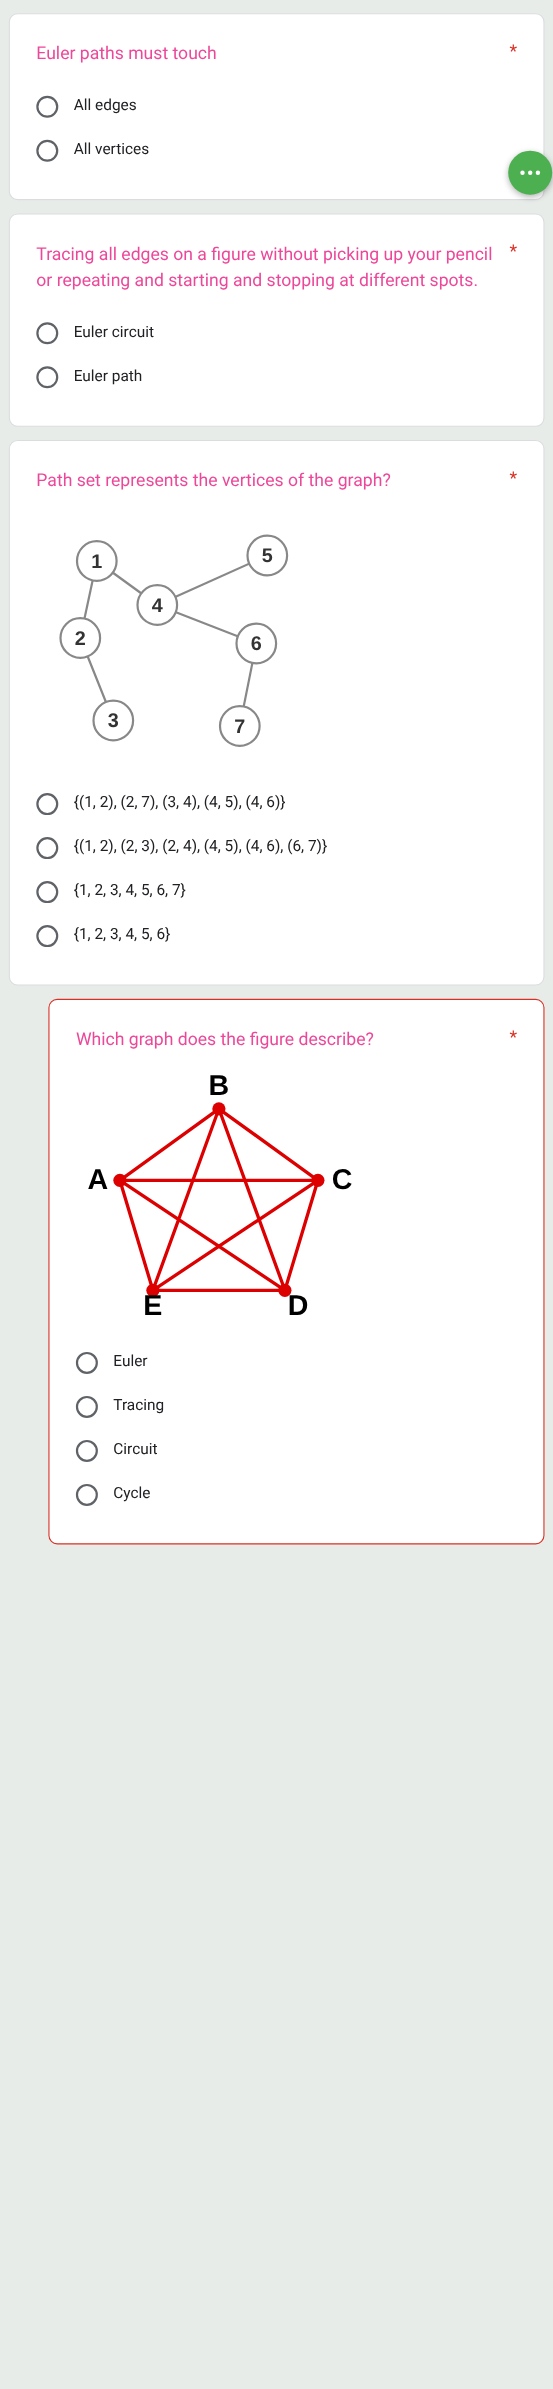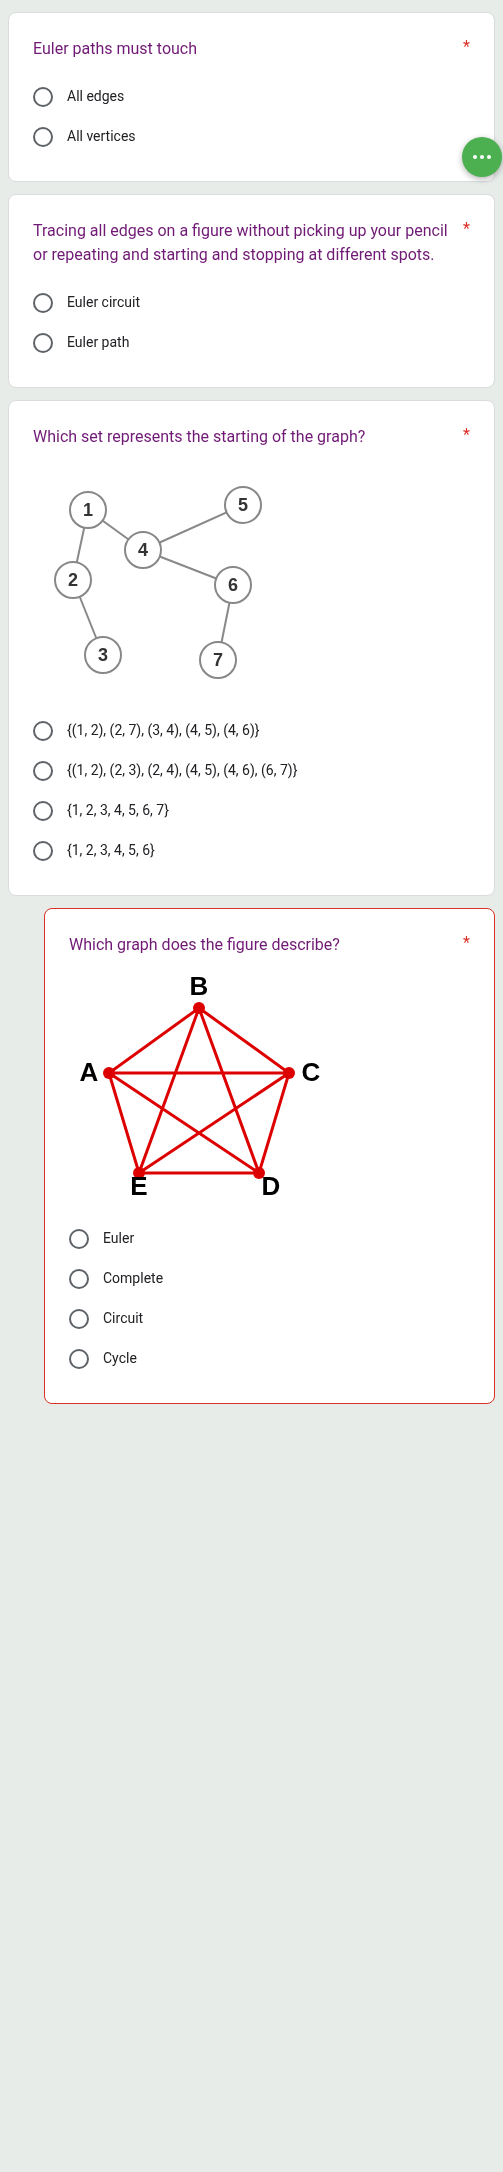--- a/index.html
+++ b/index.html
@@ -25,21 +25,21 @@
       border: 1px solid #d93025;
       margin-left: 44px;
     }
     .question-row {
       display: flex;
       align-items: flex-start;
       margin-bottom: 16px;
     }
     .question-text {
       font-size: 16px;
-      color: #701a75;
+      color: #ec4899;
       line-height: 1.5;
       flex: 1;
     }
     .required {
       color: #d93025;
       margin-left: 4px;
     }
     .option {
       display: flex;
       padding: 10px 0;
@@ -148,21 +148,21 @@
     <span class="option-label">Euler circuit</span>
   </div>
   <div class="option">
     <span class="radio"></span>
     <span class="option-label">Euler path</span>
   </div>
 </div>
 
 <div class="card">
   <div class="question-row">
-    <span class="question-text">Which set represents the starting of the graph?</span>
+    <span class="question-text">Path set represents the vertices of the graph?</span>
     <span class="required">*</span>
   </div>
   <svg class="graph-image" width="260" height="230" viewBox="0 0 260 230">
     <line class="edge" x1="55" y1="45" x2="40" y2="115"></line>
     <line class="edge" x1="55" y1="45" x2="110" y2="85"></line>
     <line class="edge" x1="40" y1="115" x2="70" y2="190"></line>
     <line class="edge" x1="110" y1="85" x2="210" y2="40"></line>
     <line class="edge" x1="110" y1="85" x2="200" y2="120"></line>
     <line class="edge" x1="200" y1="120" x2="185" y2="195"></line>
     <circle class="node" cx="55" cy="45" r="18"></circle>
@@ -216,21 +216,21 @@
     <text class="pent-label" x="202" y="222">D</text>
     <text class="pent-label" x="70" y="222">E</text>
     <text class="pent-label" x="20" y="108">A</text>
   </svg>
   <div class="option">
     <span class="radio"></span>
     <span class="option-label">Euler</span>
   </div>
   <div class="option">
     <span class="radio"></span>
-    <span class="option-label">Complete</span>
+    <span class="option-label">Tracing</span>
   </div>
   <div class="option">
     <span class="radio"></span>
     <span class="option-label">Circuit</span>
   </div>
   <div class="option">
     <span class="radio"></span>
     <span class="option-label">Cycle</span>
   </div>
 </div>

